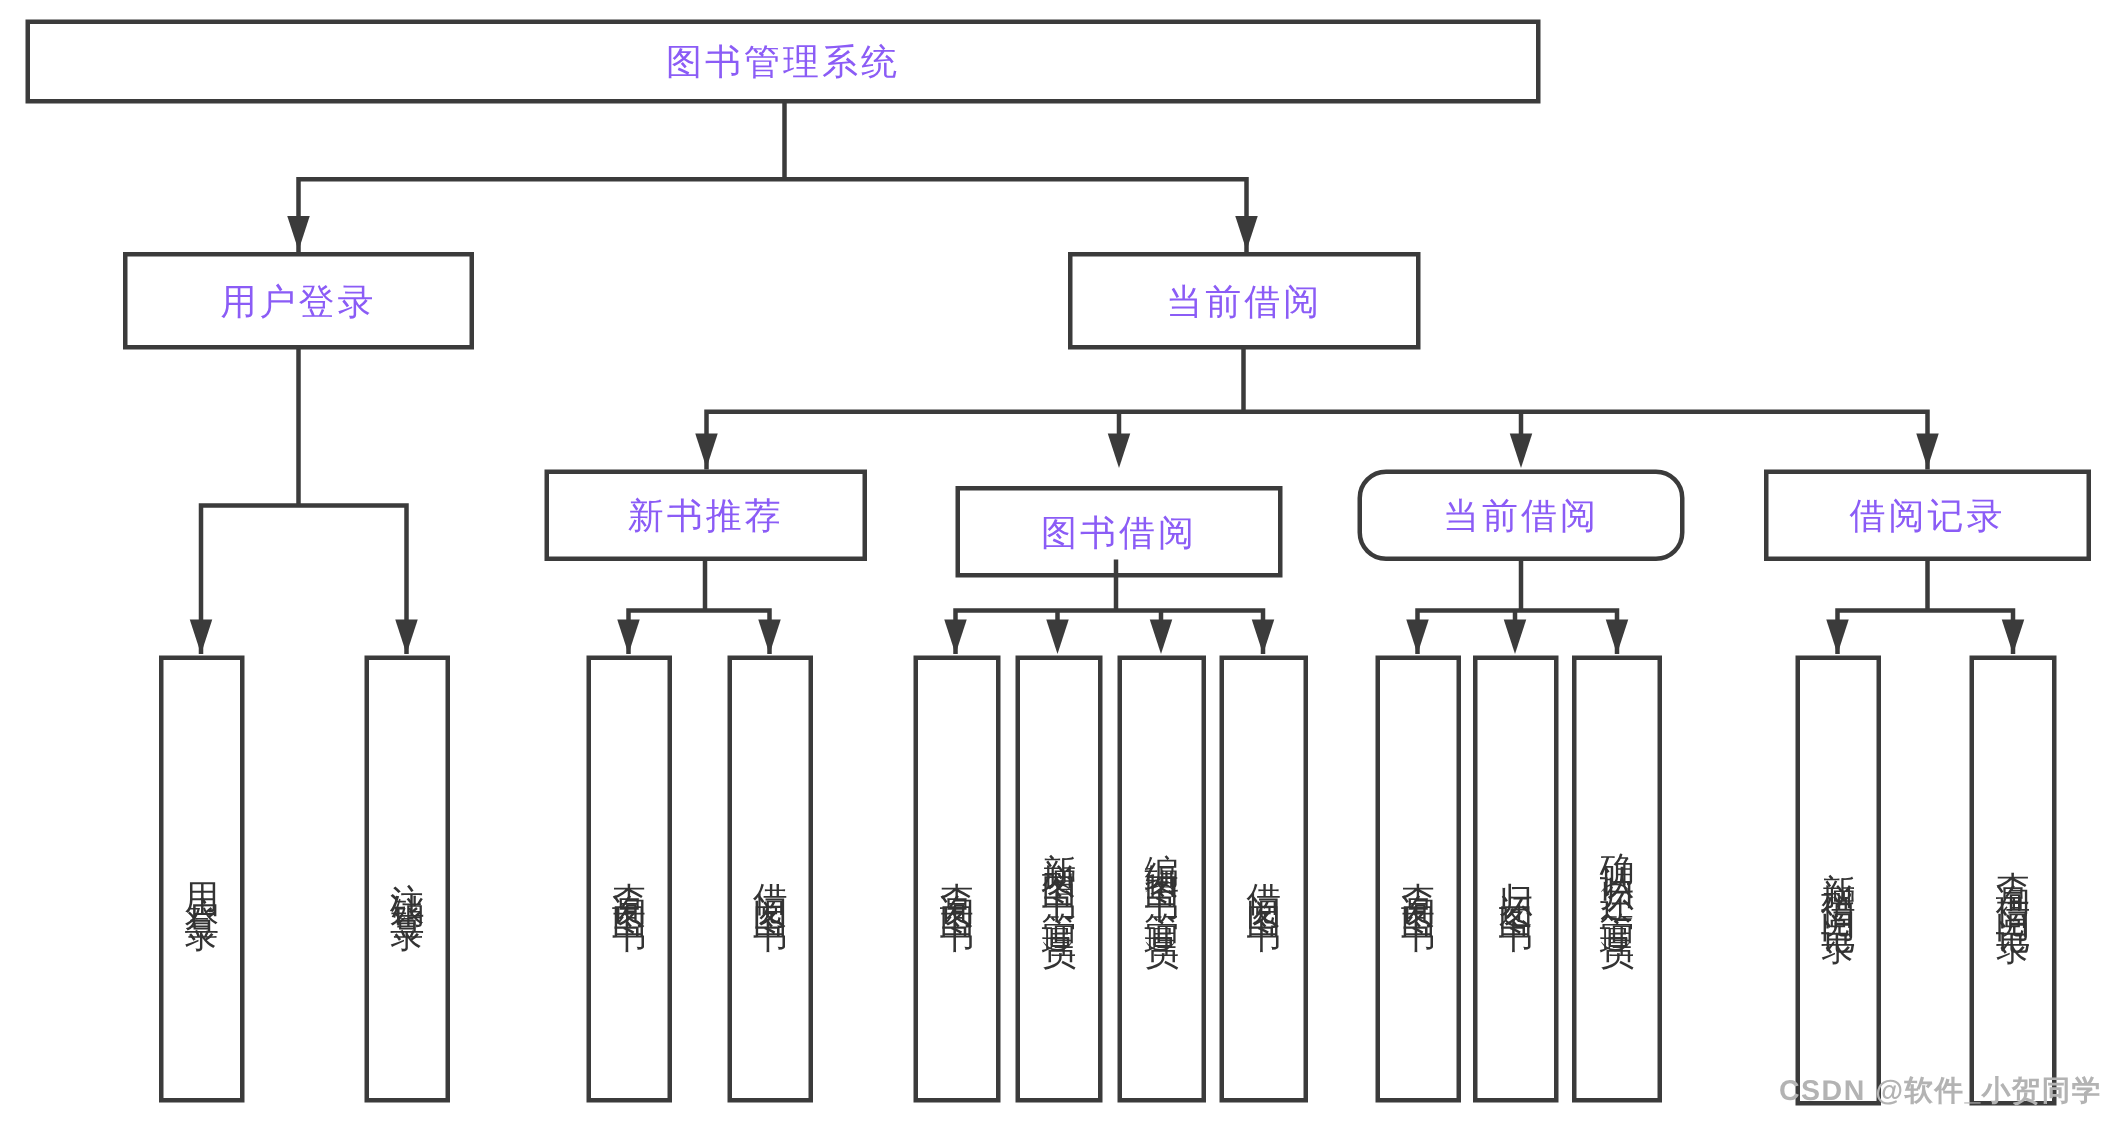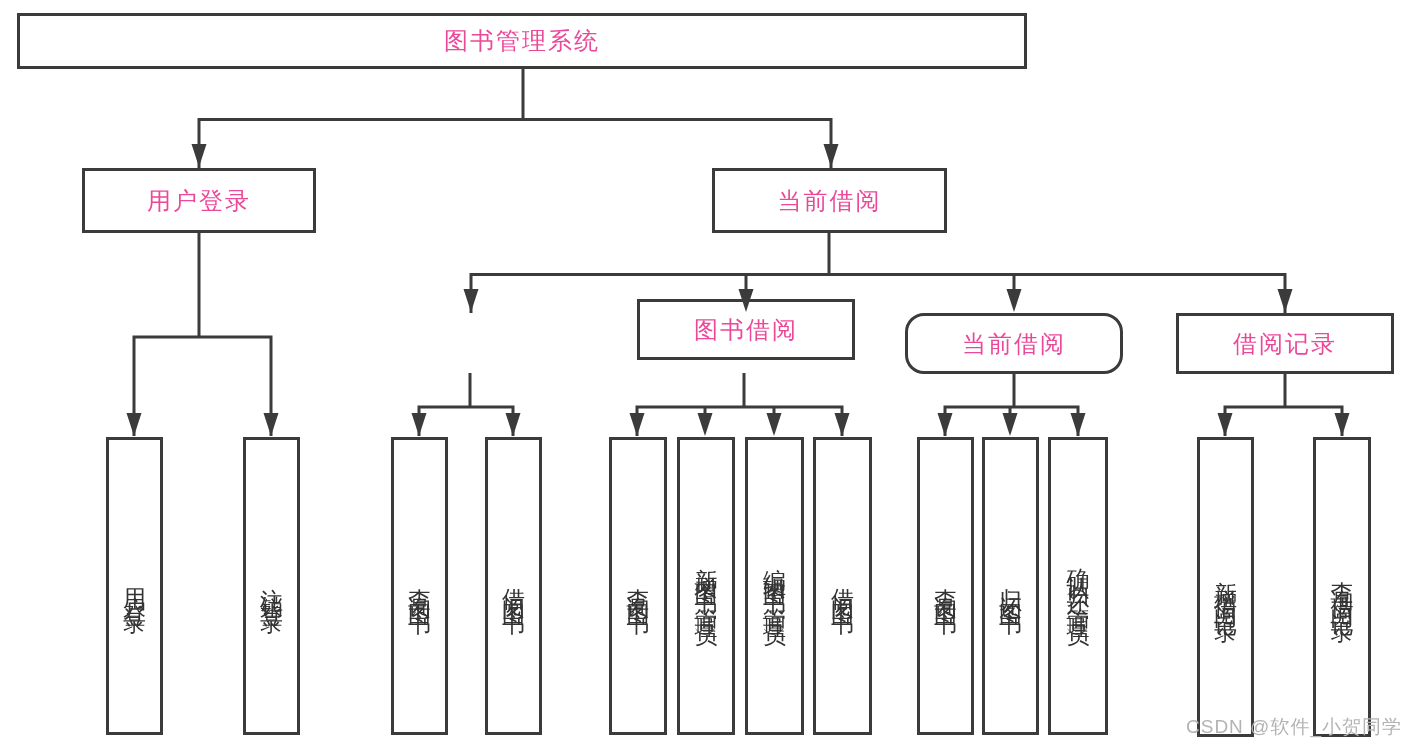--- a/index.html
+++ b/index.html
@@ -22,21 +22,21 @@
     box-sizing: border-box;
     border: 3px solid #3b3b3b;
     background: transparent;
     display: flex;
     align-items: center;
     justify-content: center;
   }
   .hnode {
     font-size: 24px;
     letter-spacing: 2px;
-    color: #ec4899;
+    color: #8b5cf6;
     white-space: nowrap;
   }
   .vnode {
     font-size: 23px;
     color: #333333;
   }
   .vnode .vtext {
     writing-mode: vertical-rl;
     text-orientation: mixed;
     letter-spacing: 8px;
@@ -45,20 +45,21 @@
   }
   .watermark {
     position: absolute;
     left: 1186px;
     top: 714px;
     font-size: 19px;
     letter-spacing: 1px;
     color: #b3b3b3;
     white-space: nowrap;
     z-index: 5;
+    font-weight: bold;
   }
 </style>
 </head>
 <body>
 
 <div class="canvas">
 
   <svg class="connectors" viewBox="0 0 1405 747" xmlns="http://www.w3.org/2000/svg">
     <g stroke="#3b3b3b" stroke-width="3" fill="none">
 
@@ -115,21 +116,24 @@
     <span>图书管理系统</span>
   </div>
 
   <div class="node hnode" style="left:82px; top:168px; width:234px; height:65px;">
     <span>用户登录</span>
   </div>
   <div class="node hnode" style="left:712px; top:168px; width:235px; height:65px;">
     <span>当前借阅</span>
   </div>
 
-  <div class="node hnode" style="left:637px; top:299px; width:218px; height:61px;">
+  <div class="node hnode" style="left:363px; top:313px; width:215px; height:61px;">
+    <span>新书推荐</span>
+  </div>
+  <div class="node hnode" style="left:637px; top:324px; width:218px; height:61px;">
     <span>图书借阅</span>
   </div>
   <div class="node hnode" style="left:905px; top:313px; width:218px; height:61px;border-radius:19px;">
     <span>当前借阅</span>
   </div>
   <div class="node hnode" style="left:1176px; top:313px; width:218px; height:61px;">
     <span>借阅记录</span>
   </div>
 
   <div class="node vnode" style="left:106px; top:437px; width:57px; height:298px;">

